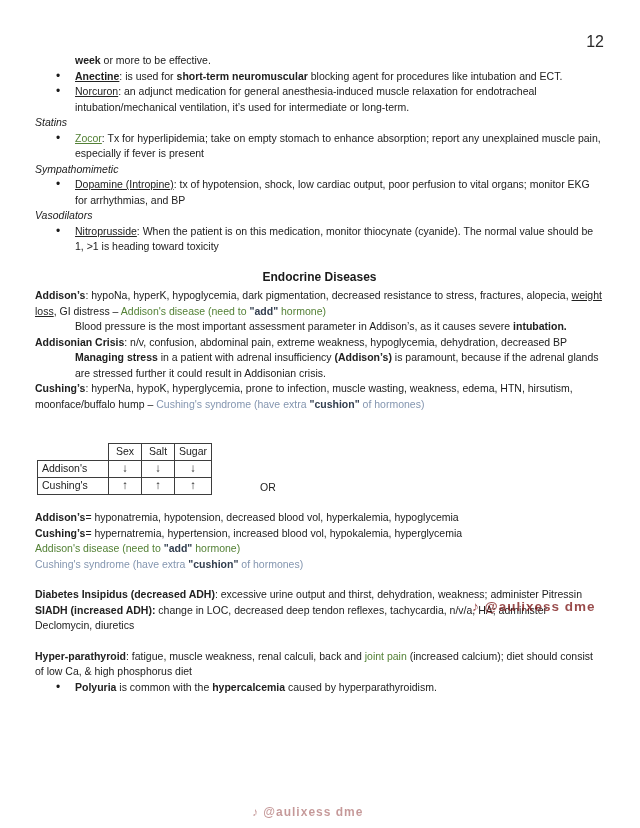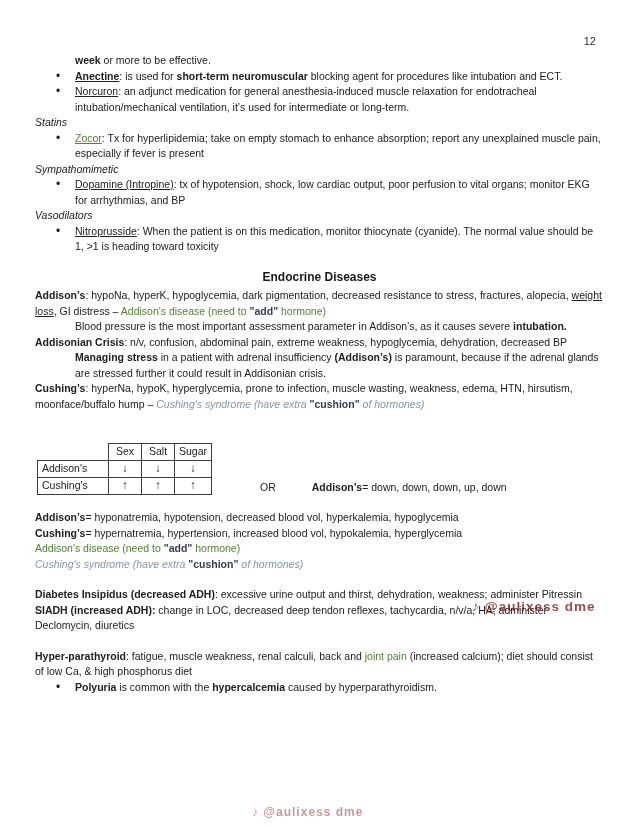--- a/index.html
+++ b/index.html
@@ -8,22 +8,22 @@
     width:640px;height:828px;
     background:#ffffff;
     font-family:"Liberation Sans", sans-serif;
     font-size:10.5px;
     line-height:15.5px;
     color:#212121;
     overflow:hidden;
     box-sizing:border-box;
   }
   .pageno{
-    position:absolute;top:34px;right:44px;
-    font-size:11px;color:#2a2a2a;
+    position:absolute;top:34px;right:36px;
+    font-size:16px;color:#2a2a2a;
   }
   .doc{
     position:relative;
     padding:53px 36px 0 35px;
   }
   .blk{margin:0;}
   .cont{margin-left:40px;}
   .indent{margin-left:40px;}
   .label{}
   .bullet{margin-left:40px;position:relative;}
@@ -35,21 +35,21 @@
   .heading{
     text-align:center;font-weight:700;font-size:12px;
     margin-top:15px;margin-bottom:3px;color:#1a1a1a;
   }
   .spacer{height:15px;}
   
   .b{font-weight:700;}
   .u{text-decoration:underline;}
   .i{font-style:italic;}
   .g{color:#538135;}
-  .bg{color:#8496b0;font-style:italic;}
+  .bg{color:#8496b0;}
   .n{color:#323e4f;font-weight:700;}
   
   .tbl-row{
     display:flex;align-items:flex-end;
     margin-top:31px;margin-bottom:15px;margin-left:2px;
   }
   table.ac{
     border-collapse:collapse;
     font-size:10.5px;color:#212121;
   }
@@ -129,23 +129,20 @@
           <td class="arrow">↑</td>
           <td class="arrow">↑</td>
           <td class="arrow">↑</td>
         </tr>
       </tbody>
         </table>
 
       <div class="or">OR</div>
 
       <div class="alt-lines">
-        <div class="alt-line">
-          <span class="b">Addison’s</span><span>= down, down, down, up, down</span>
-        </div>
       </div>
     </div>
 
     <div id="blocks-bottom">
         <div class="blk p"><span class="b">Addison’s</span><span>= hyponatremia, hypotension, decreased blood vol, hyperkalemia, hypoglycemia</span></div>
         <div class="blk p"><span class="b">Cushing’s</span><span>= hypernatremia, hypertension, increased blood vol, hypokalemia, hyperglycemia</span></div>
         <div class="blk p"><span class="g">Addison's disease (need to </span><span class="n">"add"</span><span class="g"> hormone)</span></div>
         <div class="blk p"><span class="bg">Cushing's syndrome (have extra </span><span class="n">"cushion"</span><span class="bg"> of hormones)</span></div>
         <div class="blk spacer"></div>
         <div class="blk p"><span class="b">Diabetes Insipidus (decreased ADH)</span><span>: excessive urine output and thirst, dehydration, weakness; administer Pitressin</span></div>

